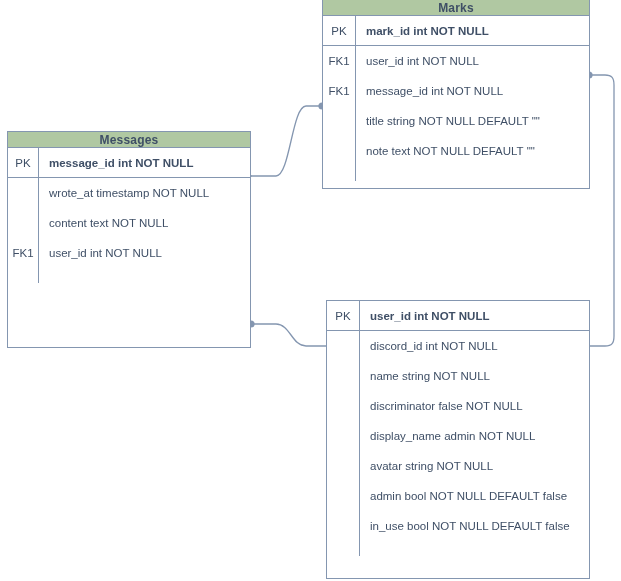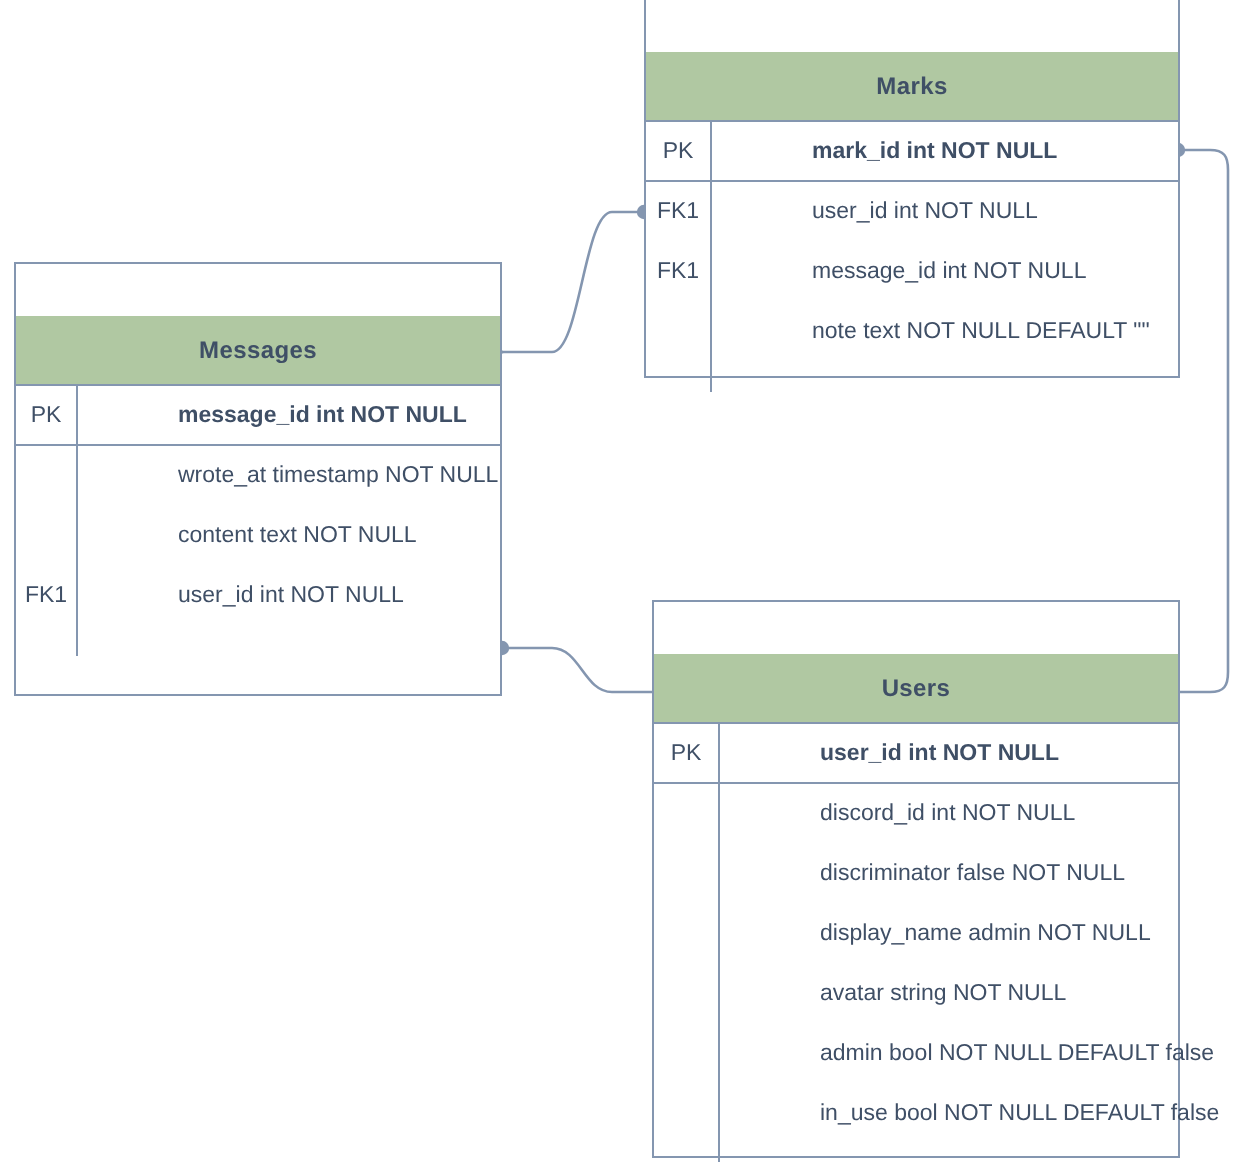--- a/index.html
+++ b/index.html
@@ -30,38 +30,36 @@
   }
   .entity {
     position: absolute;
     box-sizing: border-box;
     border: 1px solid #8496b0;
     background: #ffffff;
     border-collapse: collapse;
   }
   .entity-title {
     box-sizing: border-box;
-    height: 35px;
+    height: 16px;
     background: #b0c8a2;
     border-bottom: 1px solid #8496b0;
     color: #3f4f66;
     font-size: 12px;
     font-weight: bold;
     display: flex;
     align-items: center;
     justify-content: center;
     letter-spacing: 0.2px;
-    margin-top: 26px;
   }
   .attr-row {
     box-sizing: border-box;
     display: flex;
     height: 30px;
     align-items: stretch;
-    gap: 40px;
   }
   .attr-row.pk-row {
     border-bottom: 1px solid #8496b0;
   }
   .key-cell {
     box-sizing: border-box;
     width: 33px;
     flex: 0 0 33px;
     border-right: 1px solid #8496b0;
     display: flex;
@@ -174,40 +172,47 @@
     <div class="attr-row">
       <div class="key-cell">FK1</div>
       <div class="name-cell">user_id int NOT NULL</div>
     </div>
     <div class="attr-row">
       <div class="key-cell">FK1</div>
       <div class="name-cell">message_id int NOT NULL</div>
     </div>
     <div class="attr-row">
       <div class="key-cell"></div>
+      <div class="name-cell">title string NOT NULL DEFAULT ""</div>
+    </div>
+    <div class="attr-row">
+      <div class="key-cell"></div>
       <div class="name-cell">note text NOT NULL DEFAULT ""</div>
     </div>
     <div class="attr-row spacer-row">
       <div class="key-cell"></div>
       <div class="name-cell"></div>
     </div>
   </div>
 
   <div class="entity" id="entity-users">
-    <div class="entity-title">Users</div>
     <div class="attr-row pk-row">
       <div class="key-cell">PK</div>
       <div class="name-cell pk-name">user_id int NOT NULL</div>
     </div>
     <div class="attr-row">
       <div class="key-cell"></div>
       <div class="name-cell">discord_id int NOT NULL</div>
     </div>
     <div class="attr-row">
       <div class="key-cell"></div>
+      <div class="name-cell">name string NOT NULL</div>
+    </div>
+    <div class="attr-row">
+      <div class="key-cell"></div>
       <div class="name-cell">discriminator false NOT NULL</div>
     </div>
     <div class="attr-row">
       <div class="key-cell"></div>
       <div class="name-cell">display_name admin NOT NULL</div>
     </div>
     <div class="attr-row">
       <div class="key-cell"></div>
       <div class="name-cell">avatar string NOT NULL</div>
     </div>

